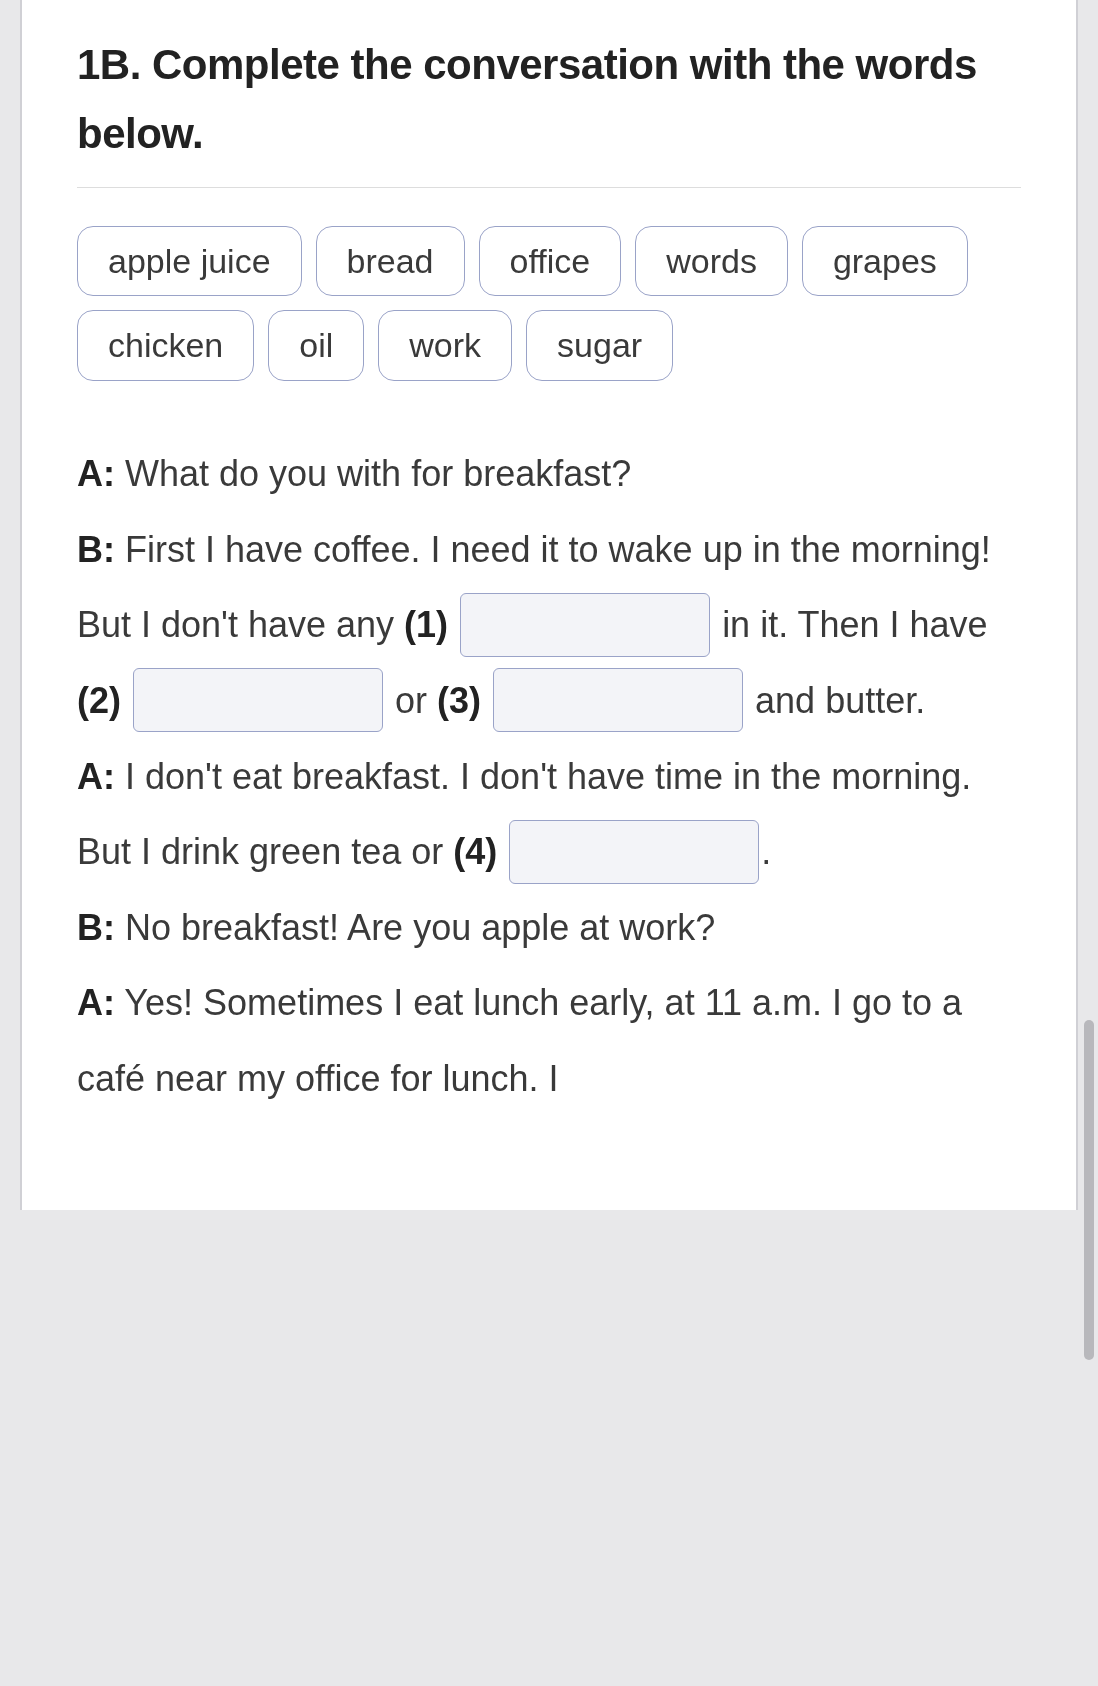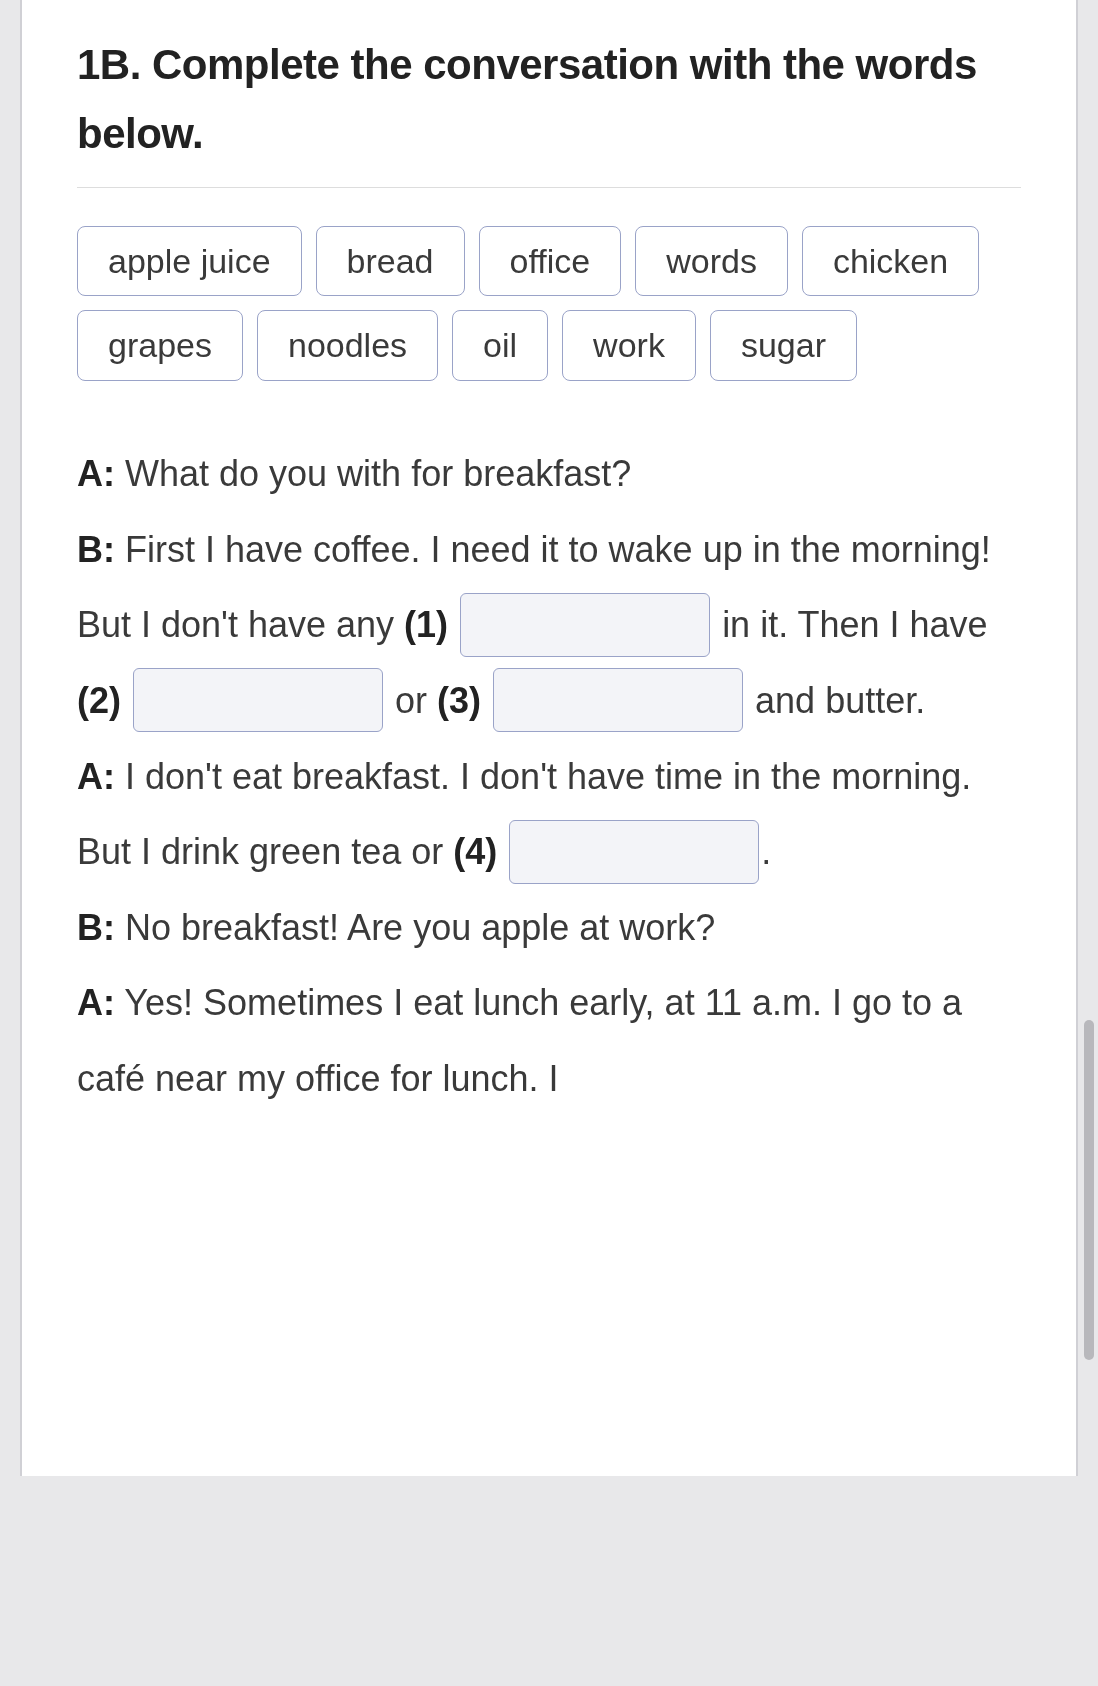--- a/index.html
+++ b/index.html
@@ -11,21 +11,21 @@
     font-family: -apple-system, BlinkMacSystemFont, "Segoe UI", Arial, sans-serif;
     background: #e8e8ea;
     width: 1098px;
     height: 1686px;
     overflow: hidden;
     position: relative;
   }
   .page-frame {
     background: #fff;
     margin: 0 20px;
-    height: 1476px;
+    height: 1210px;
     padding: 30px 55px 0 55px;
     position: relative;
     border-left: 2px solid #d0d0d5;
     border-right: 2px solid #d0d0d5;
   }
   .title {
     font-size: 42px;
     font-weight: 800;
     color: #222;
     line-height: 1.65;
@@ -38,21 +38,21 @@
     margin-bottom: 38px;
   }
   .word-bank {
     display: flex;
     flex-wrap: wrap;
     gap: 14px 14px;
     margin-bottom: 55px;
   }
   .word-chip {
     border: 1.5px solid #9aa3c8;
-    border-radius: 8px;
+    border-radius: 16px;
     padding: 14px 30px;
     font-size: 34px;
     color: #3a3a3a;
     background: #fff;
     cursor: grab;
     user-select: none;
     line-height: 1.2;
   }
   .conversation {
     font-size: 36px;
@@ -108,23 +108,22 @@
 <div class="page-frame">
 
   <h2 class="title">1B. Complete the conversation with the words below.</h2>
   <hr class="hr">
 
   <div class="word-bank">
     <div class="word-chip">apple juice</div>
     <div class="word-chip">bread</div>
     <div class="word-chip">office</div>
     <div class="word-chip">words</div>
+    <div class="word-chip">grapes</div>
     <div class="word-chip">chicken</div>
-    <div class="word-chip">grapes</div>
-    <div class="word-chip">noodles</div>
     <div class="word-chip">oil</div>
     <div class="word-chip">work</div>
     <div class="word-chip">sugar</div>
   </div>
 
   <div class="conversation">
     <p>
       <span class="speaker">A:</span><span> What do you with for breakfast?</span>
     </p>
 

